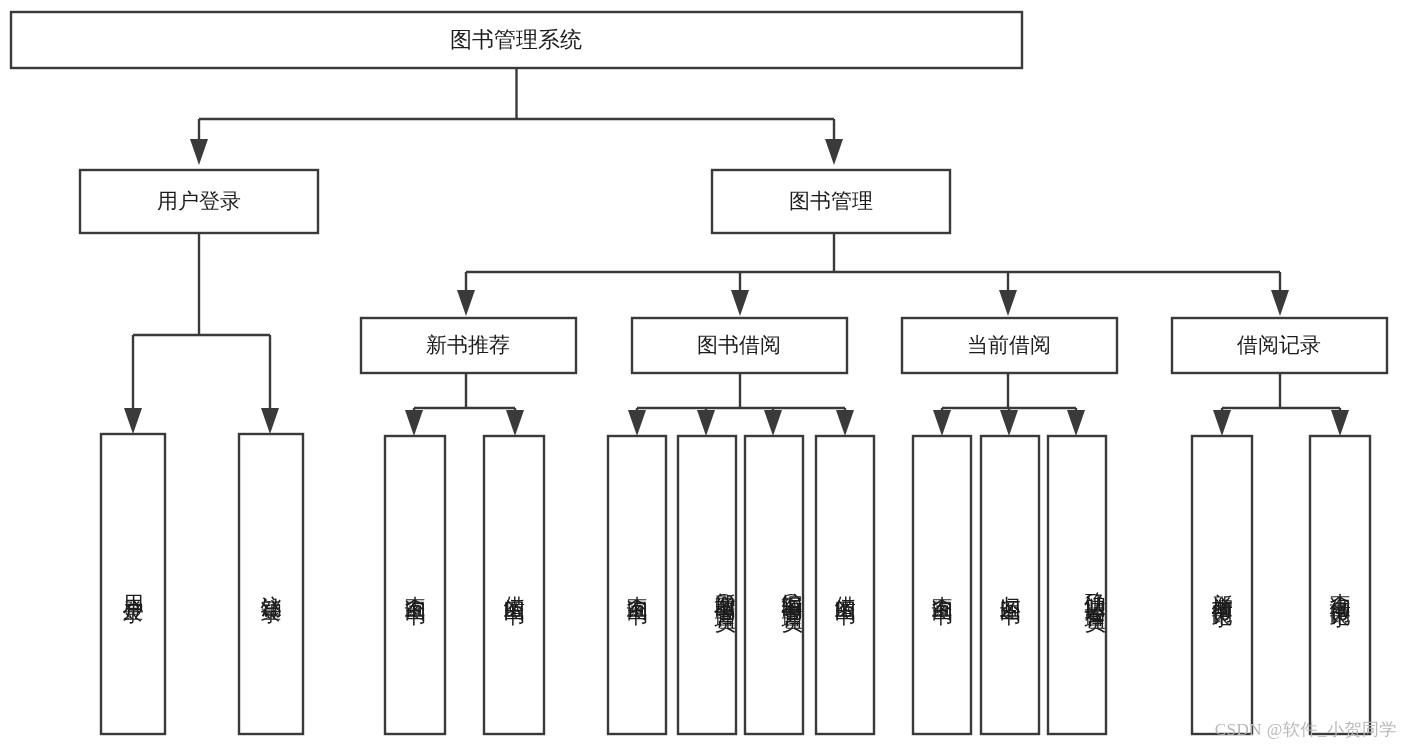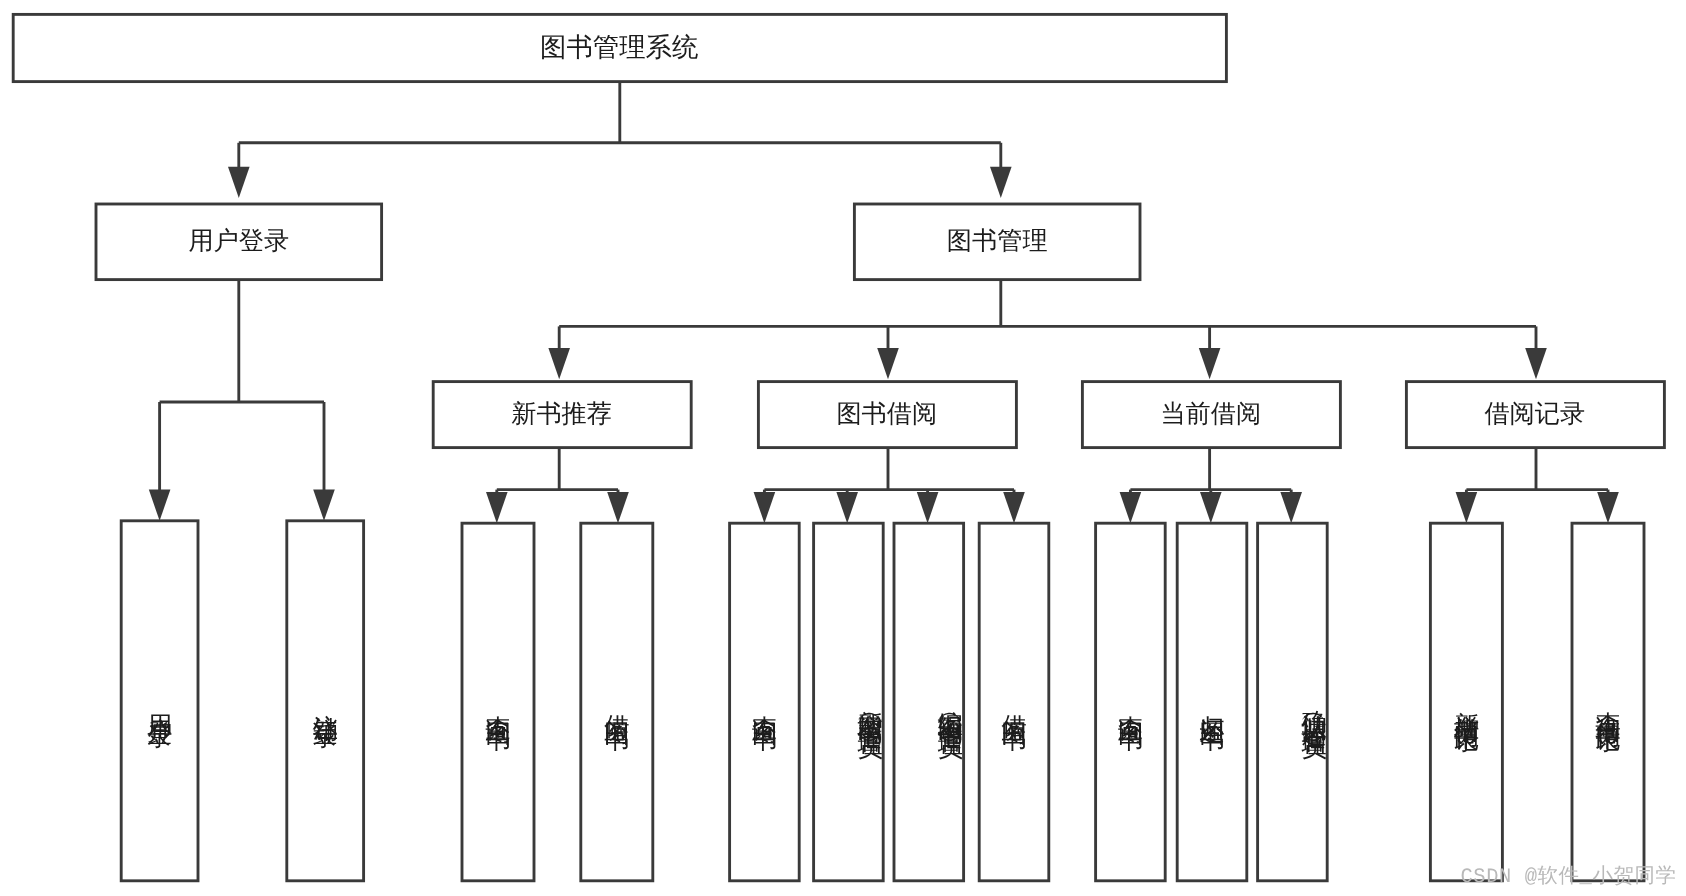--- a/index.html
+++ b/index.html
@@ -66,21 +66,21 @@
     letter-spacing: 3px;
     color: #1c1c1c;
     white-space: nowrap;
     text-align: center;
     pointer-events: none;
   }
   .watermark {
     position: absolute;
     right: 8px;
     bottom: 6px;
-    font-family: Liberation Mono, monospace;
+    font-family: Liberation Serif, serif;
     font-size: 17px;
     color: #b9b9b9;
     letter-spacing: 0.5px;
     white-space: nowrap;
   }
 </style>
 </head>
 <body>
 
 <div id="diagram-root">

